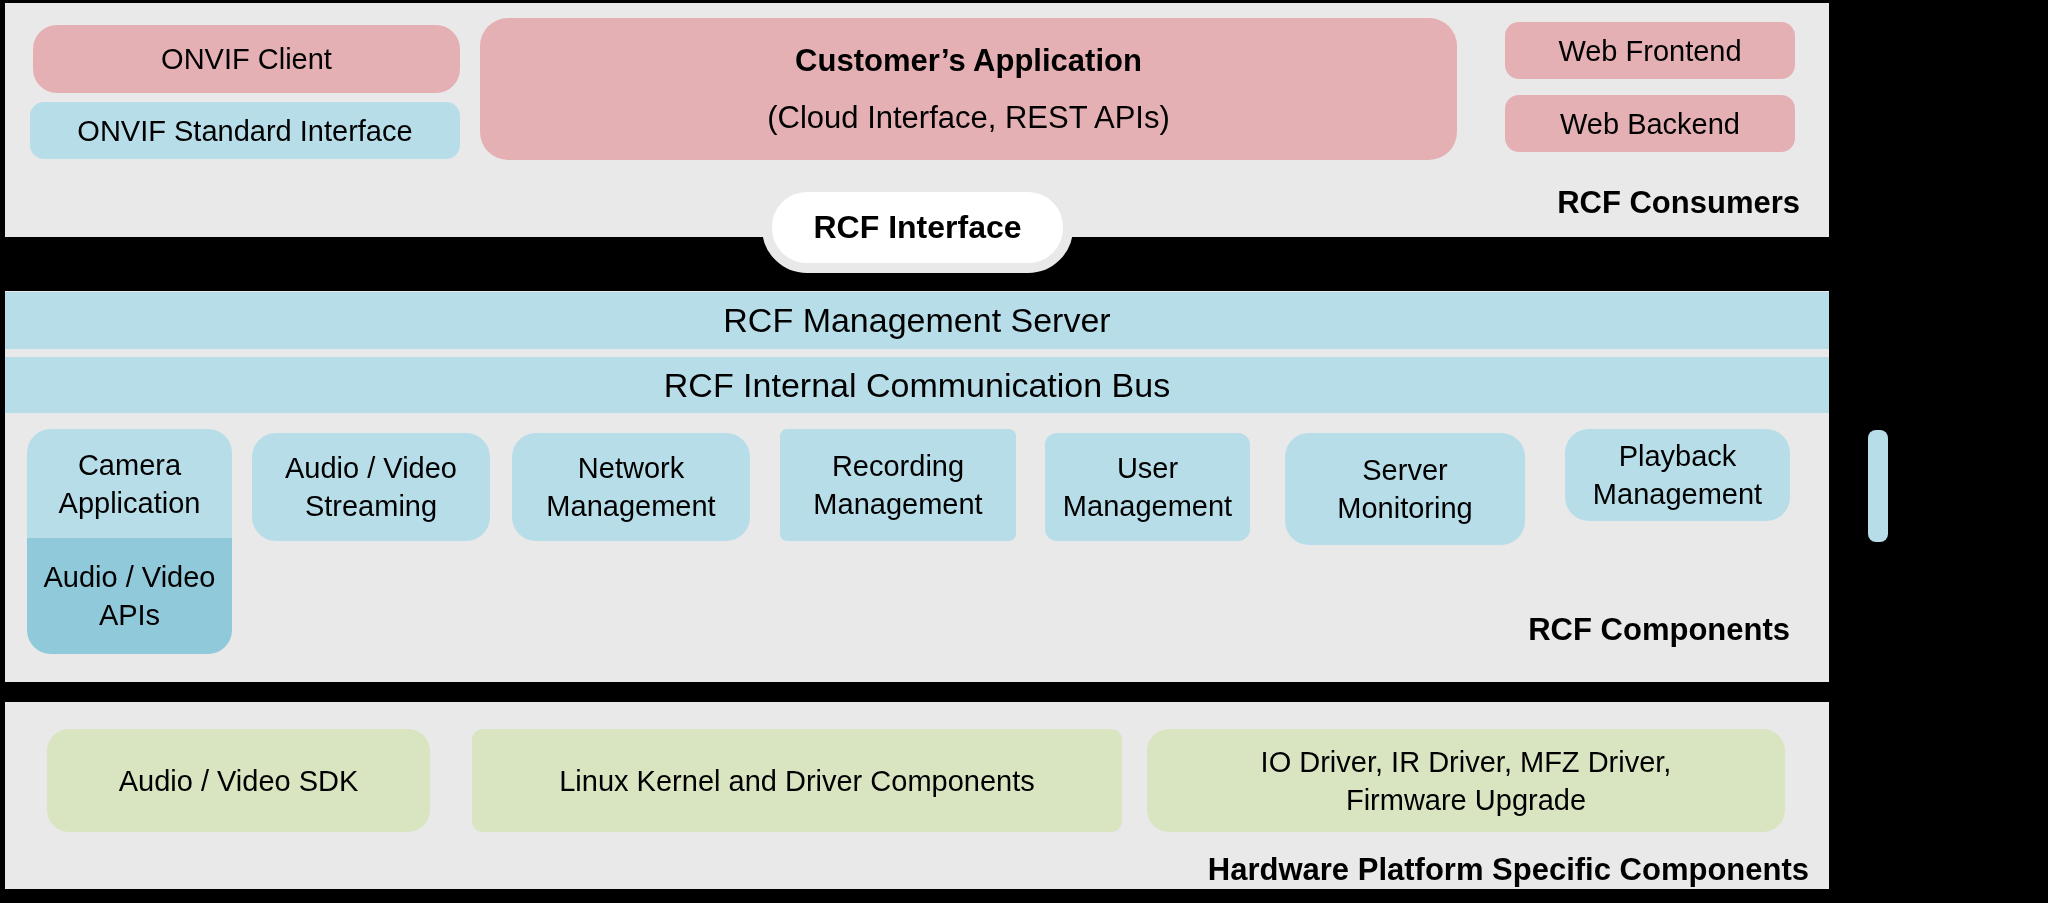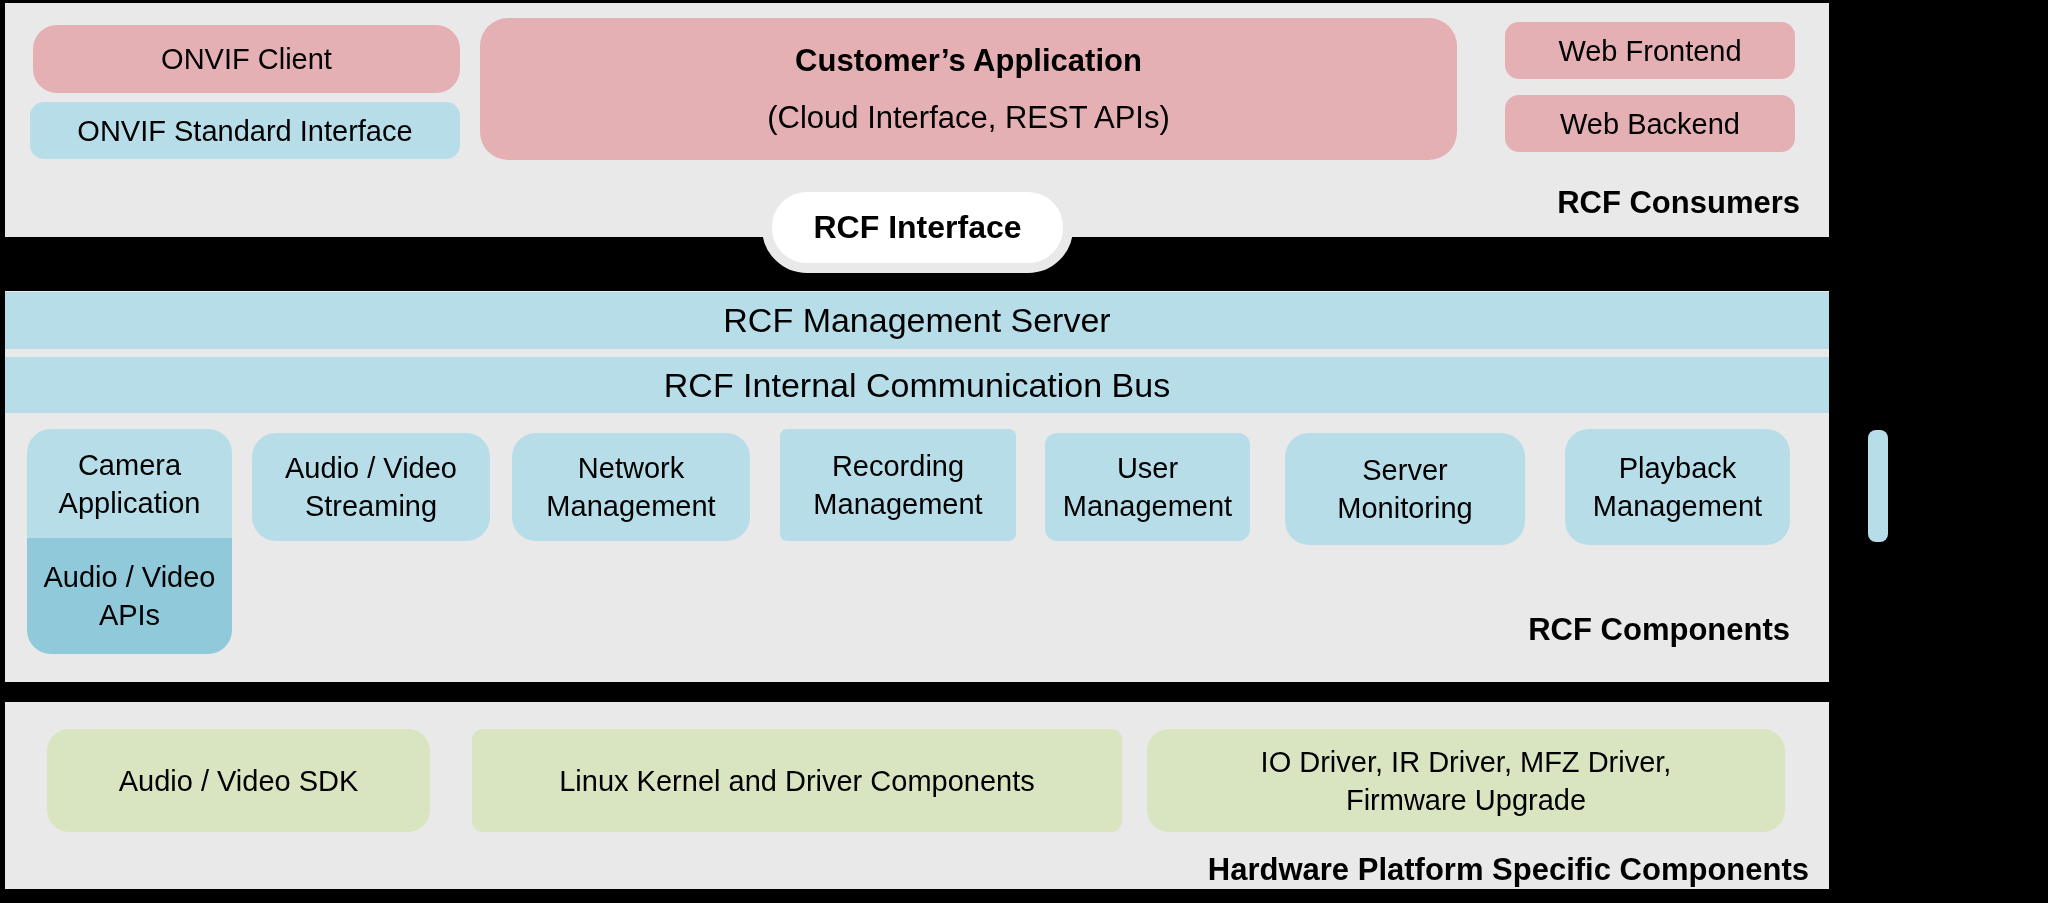--- a/index.html
+++ b/index.html
@@ -107,21 +107,21 @@
 
     <div class="box blue" style="left:775px; top:138px; width:236px; height:112px; border-radius:7px;">Recording
 Management</div>
 
     <div class="box blue" style="left:1040px; top:142px; width:205px; height:108px; border-radius:12px;">User
 Management</div>
 
     <div class="box blue" style="left:1280px; top:142px; width:240px; height:112px; border-radius:24px;">Server
 Monitoring</div>
 
-    <div class="box blue" style="left:1560px; top:138px; width:225px; height:116px; border-radius:24px;">Playback
+    <div class="box blue" style="left:1560px; top:138px; width:225px; height:92px; border-radius:24px;">Playback
 Management</div>
 
     <div class="section-label" style="right:39px; top:321px;">RCF Components</div>
   </div>
 
   <div class="accent-bar"></div>
 
   <div class="panel" style="left:5px; top:702px; width:1824px; height:187px;">
 
     <div class="box green" style="left:42px; top:27px; width:383px; height:103px; border-radius:22px;">Audio / Video SDK</div>

